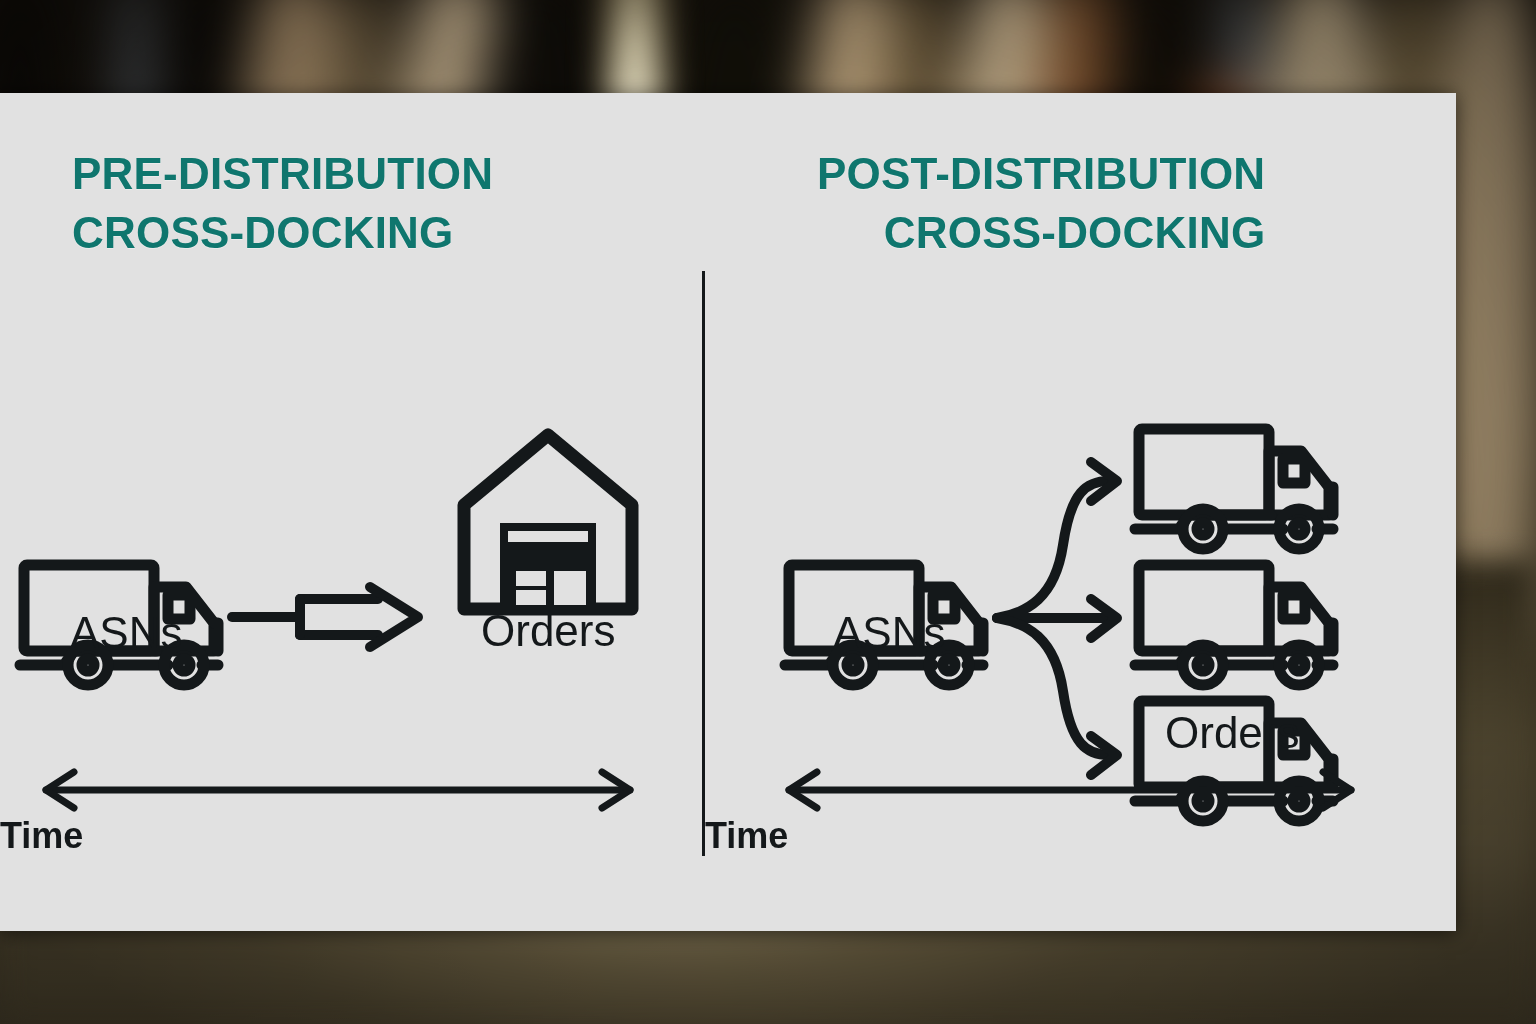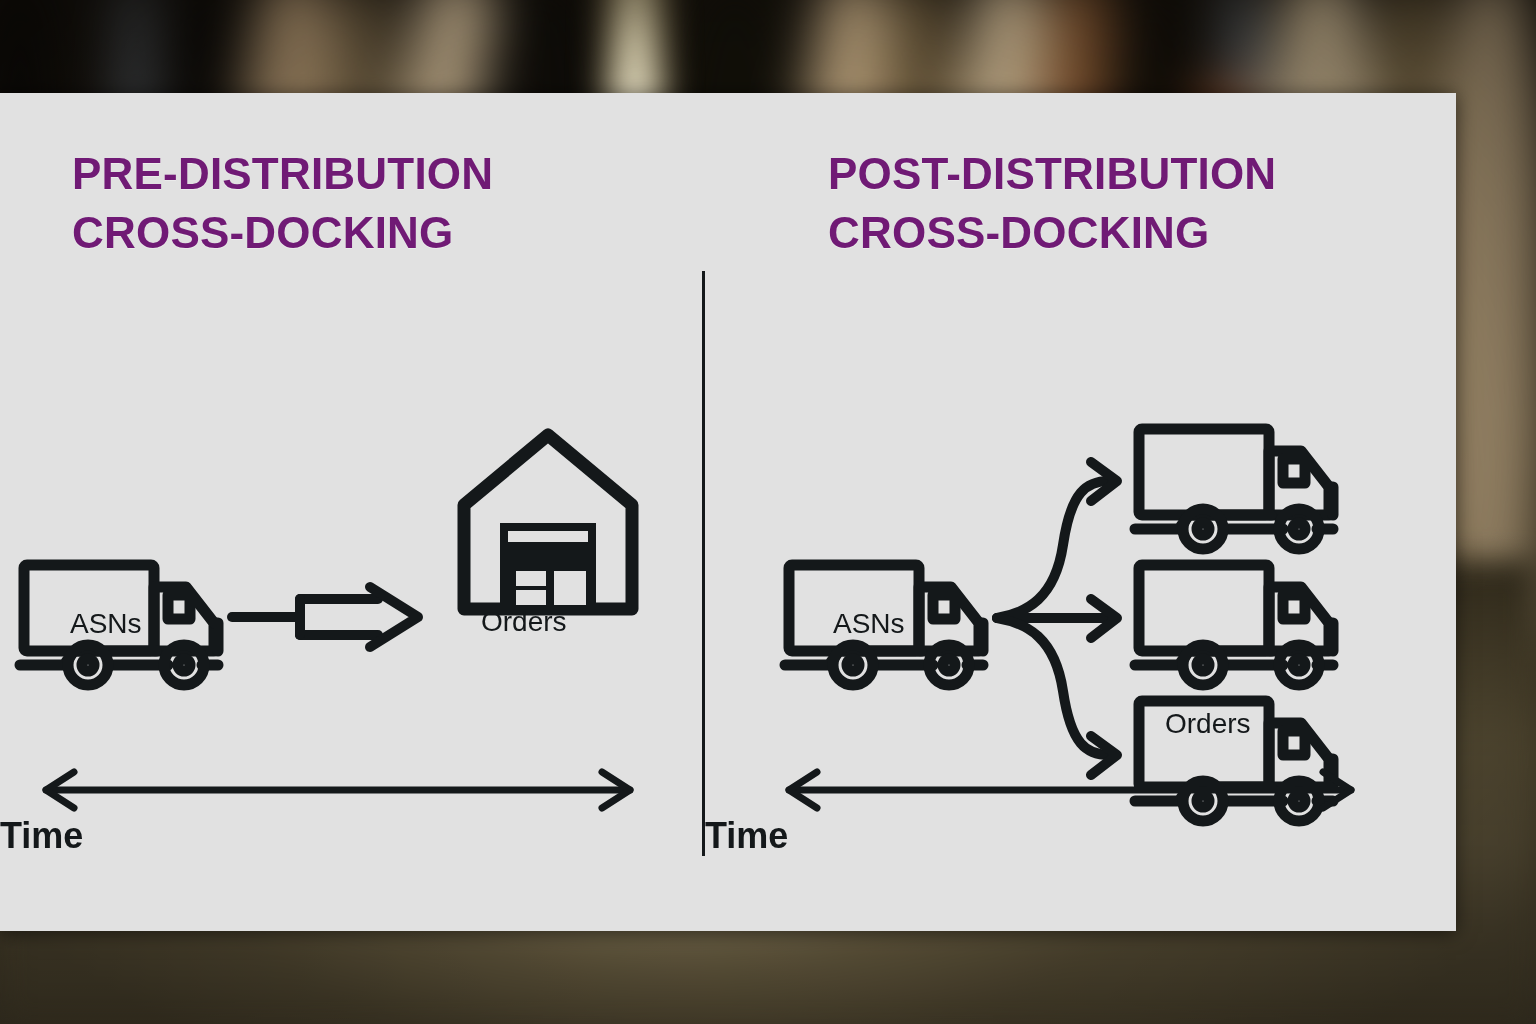--- a/index.html
+++ b/index.html
@@ -104,31 +104,31 @@
   }
   .panel.left  { left: 0px;   width: 702px; }
   .panel.right { left: 705px; width: 751px; }
 
   .panel-title {
     position: absolute;
     font-weight: 700;
     font-size: 44px;
     line-height: 1.33;
     letter-spacing: 0.2px;
-    color: #701a75;
+    color: #0f766e;
     text-transform: uppercase;
     white-space: pre-line;
     text-shadow: 0 1px 0 rgba(255,255,255,0.35);
   }
   .panel.left  .panel-title { left: 72px; top: 52px; }
-  .panel.right .panel-title { left: 123px; top: 52px; }
+  .panel.right .panel-title { left: 112px; top: 52px; text-align: right; }
 
   .caption {
     position: absolute;
-    font-size: 28px;
+    font-size: 44px;
     font-weight: 500;
     color: #14181a;
     white-space: nowrap;
   }
 
   .stage-svg { position: absolute; left: 0; top: 0; overflow: visible; }
   .time-label {
     position: absolute;
     font-size: 36px;
     font-weight: 700;

